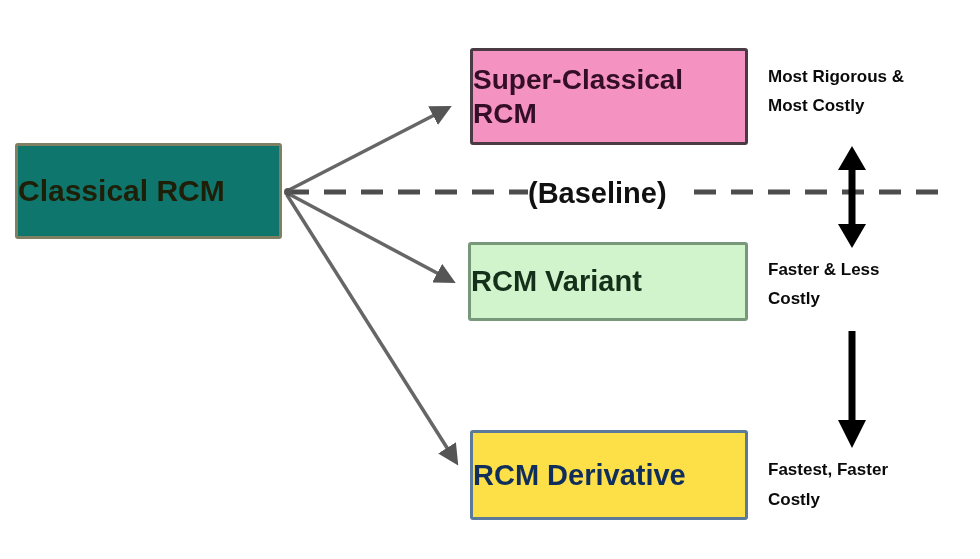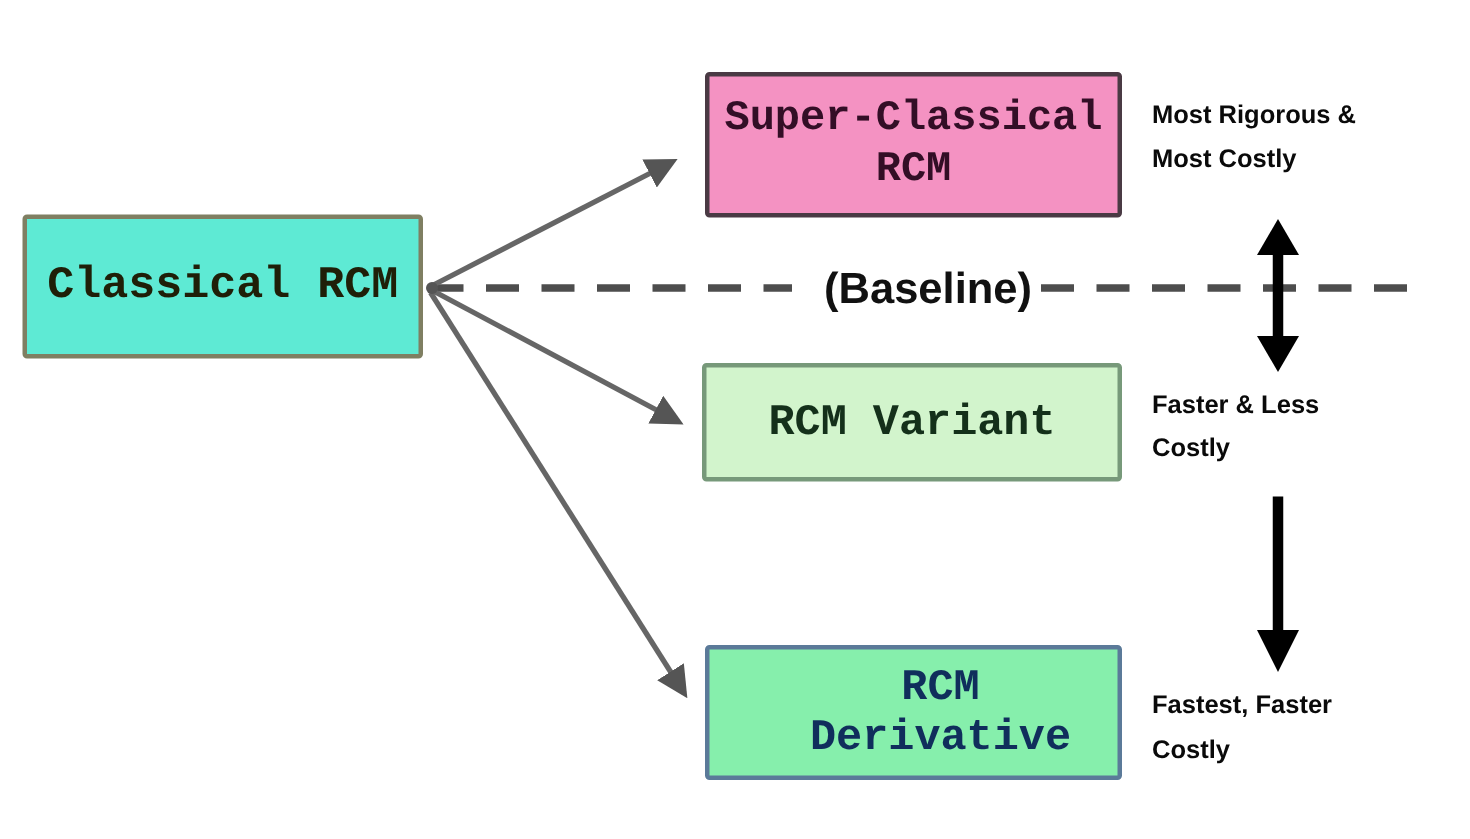--- a/index.html
+++ b/index.html
@@ -19,32 +19,31 @@
     position: absolute;
     left: 0;
     top: 0;
     z-index: 1;
   }
   .node {
     position: absolute;
     z-index: 2;
     display: flex;
     flex-direction: column;
-    align-items: center;
+    align-items: flex-start;
     justify-content: center;
     text-align: center;
     font-weight: bold;
     border-radius: 3px;
     box-sizing: border-box;
-    font-family: Liberation Mono, monospace;
   }
   .node-classical {
     left: 15px;  top: 143px;
     width: 267px; height: 96px;
-    background: #5eead4;
+    background: #0f766e;
     border: 3px solid #7F7F62;
     color: #1F1F08;
     font-size: 30px;
   }
   .node-super {
     left: 470px; top: 48px;
     width: 278px; height: 97px;
     background: #F492C2;
     border: 3px solid #4A3A44;
     color: #330E26;
@@ -55,32 +54,31 @@
     left: 468px; top: 242px;
     width: 280px; height: 79px;
     background: #D2F4CC;
     border: 3px solid #77997A;
     color: #14301A;
     font-size: 29px;
   }
   .node-derivative {
     left: 470px; top: 430px;
     width: 278px; height: 90px;
-    background: #86efac;
+    background: #fde047;
     border: 3px solid #5B7A99;
     color: #102E5C;
     font-size: 29px;
-    padding-left: 36px;
   }
   .baseline-label {
     position: absolute;
     z-index: 2;
     left: 528px; top: 176px;
     width: 160px;
-    text-align: right;
+    text-align: left;
     background: #ffffff;
     color: #111111;
     font-weight: bold;
     font-size: 29px;
     line-height: 34px;
   }
   .annot {
     position: absolute;
     z-index: 2;
     left: 768px;

